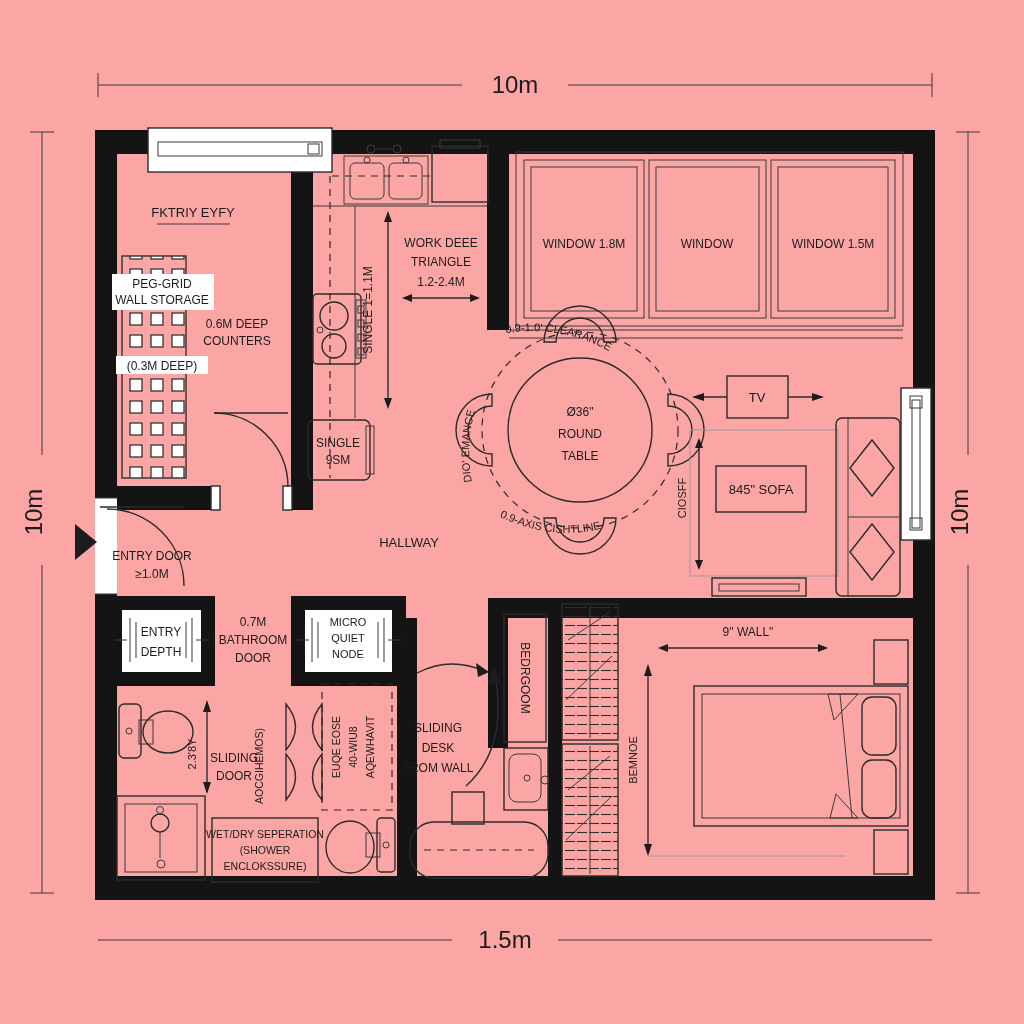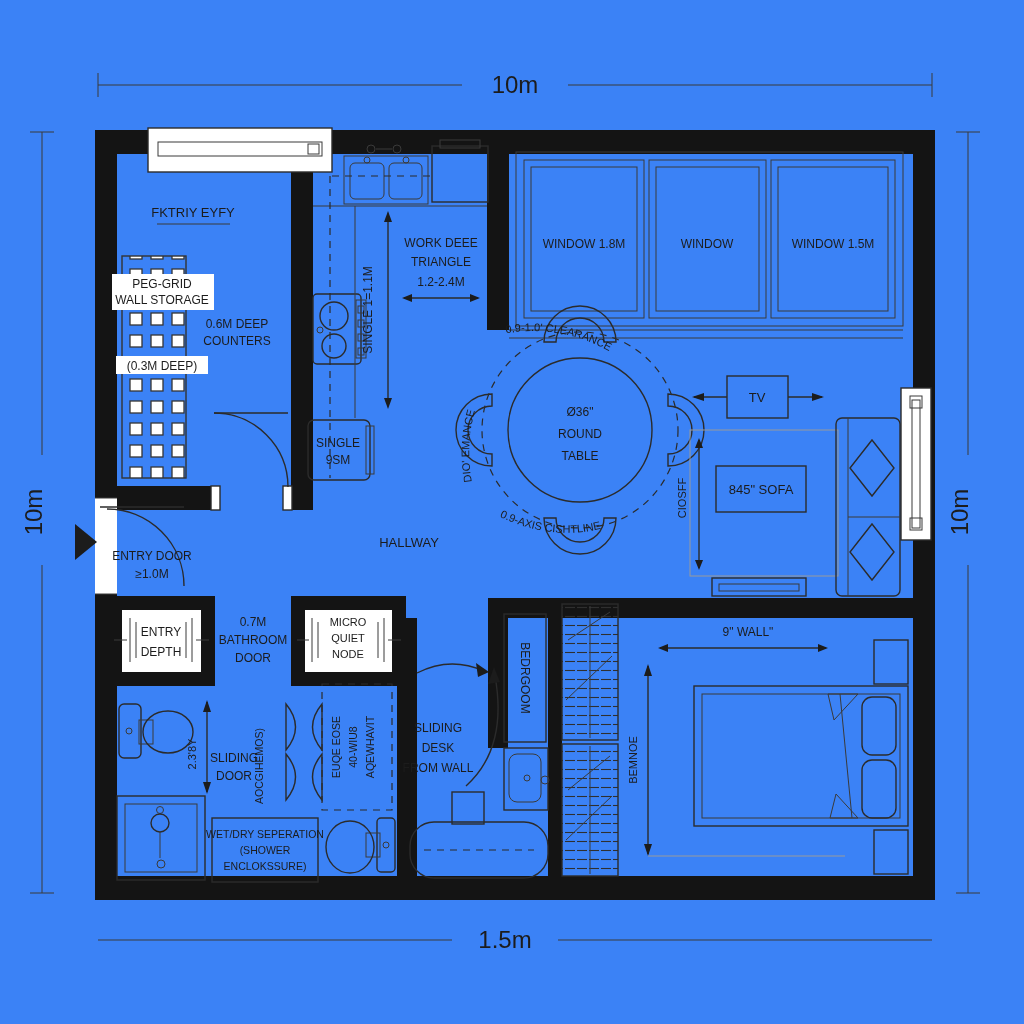--- a/index.html
+++ b/index.html
@@ -1,16 +1,16 @@
 <!DOCTYPE html>
 <html><head>
 <meta charset="utf-8">
 <style>
   html,body{margin:0;padding:0;background:#ffffff;}
-  .stage{width:1024px;height:1024px;position:relative;background:#3b82f6;overflow:hidden;}
+  .stage{width:1024px;height:1024px;position:relative;background:#fca5a5;overflow:hidden;}
   svg{position:absolute;left:0;top:0;}
   text{font-family:"Liberation Sans","DejaVu Sans",sans-serif;fill:#1c1c1c;}
   .wall{fill:#141414;stroke:none;}
   .ln{stroke:#2b2b2b;stroke-width:1.4;fill:none;}
   .thin{stroke:#3a3a3a;stroke-width:1;fill:none;}
   .lite{stroke:#9a9a9a;stroke-width:1;fill:none;}
   .dash{stroke:#2b2b2b;stroke-width:1.2;fill:none;stroke-dasharray:7 6;}
   .fillwhite{fill:#ffffff;stroke:#2b2b2b;stroke-width:1.4;}
   .arrow{fill:#1c1c1c;stroke:none;}
   .t12{font-size:12px;}

